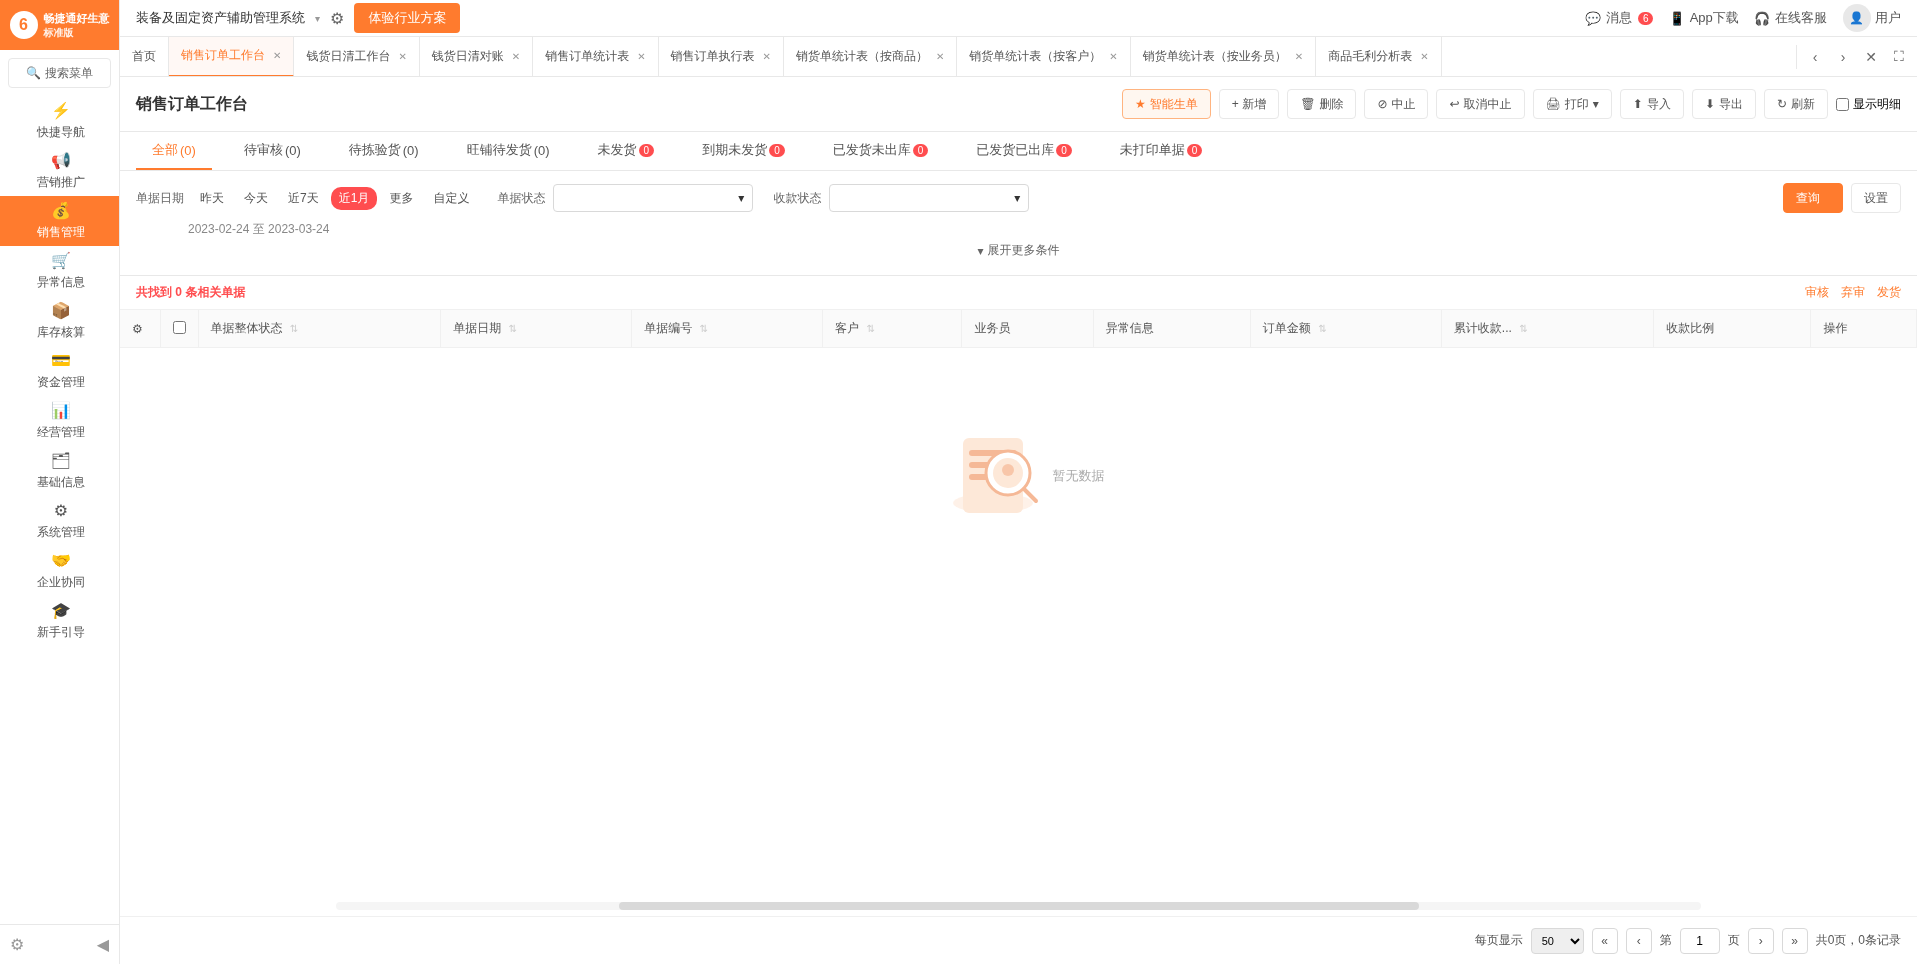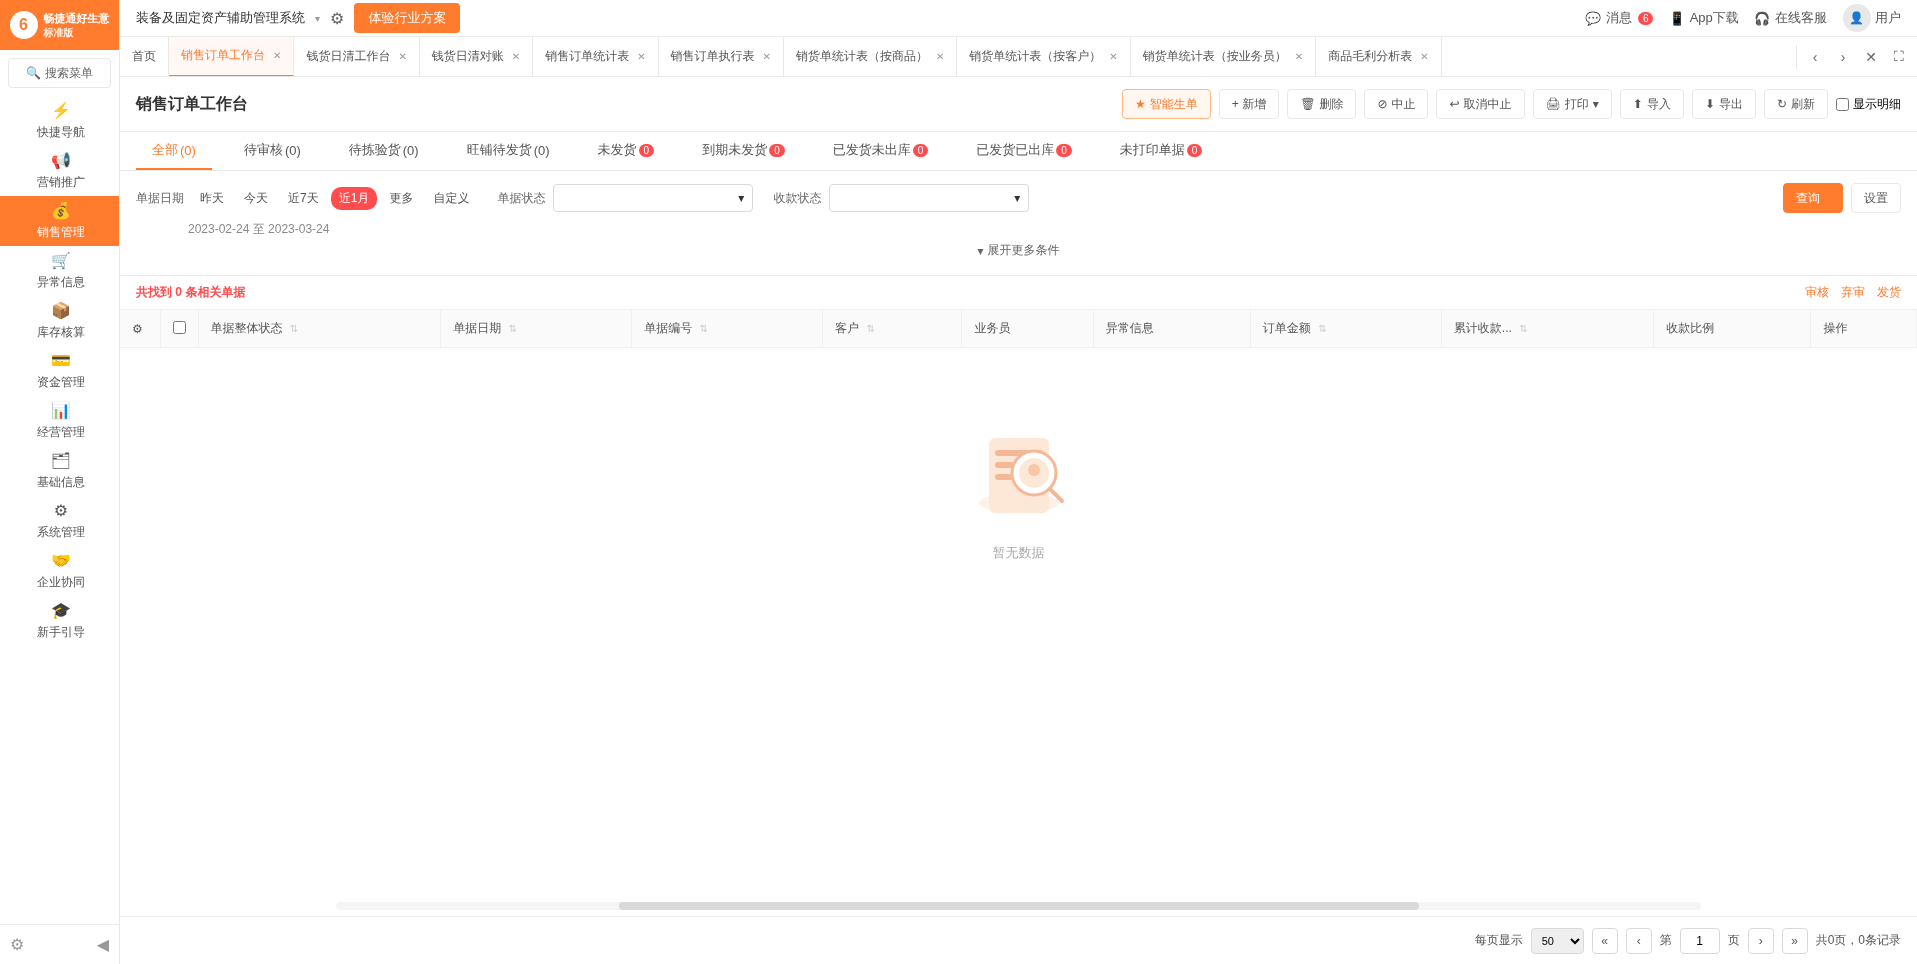--- a/index.html
+++ b/index.html
@@ -80,21 +80,21 @@
     .table-actions-right { display: flex; align-items: center; gap: 12px; }
     .table-action { font-size: 12px; color: #555; cursor: pointer; display: flex; align-items: center; gap: 3px; }
     .table-action.orange { color: #ff7b2e; }
     .table-wrapper { flex: 1; overflow: auto; }
     table { width: 100%; border-collapse: collapse; font-size: 12px; }
     thead tr { background: #fafafa; border-bottom: 1px solid #f0f0f0; }
     thead th { padding: 10px 12px; text-align: left; color: #555; font-weight: 500; border-right: 1px solid #f0f0f0; white-space: nowrap; }
     thead th .sort-icon { color: #ccc; margin-left: 4px; font-size: 10px; }
 
     
-    .empty-state { flex: 1; display: flex; flex-direction: column; align-items: center; justify-content: space-between; padding: 60px; }
+    .empty-state { flex: 1; display: flex; align-items: center; justify-content: center; padding: 60px; }
     .empty-icon { width: 120px; height: 120px; margin-bottom: 16px; }
     .empty-text { color: #aaa; font-size: 13px; }
 
     
     .pagination { height: 48px; background: #fff; border-top: 1px solid #f0f0f0; display: flex; align-items: center; justify-content: flex-end; padding: 0 16px; gap: 8px; font-size: 12px; color: #555; }
     .page-size-select { height: 26px; border: 1px solid #d9d9d9; border-radius: 4px; padding: 0 6px; font-size: 11px; }
     .page-btn { width: 26px; height: 26px; border: 1px solid #d9d9d9; border-radius: 4px; background: #fff; cursor: pointer; display: flex; align-items: center; justify-content: center; font-size: 12px; color: #555; }
     .page-input { width: 40px; height: 26px; border: 1px solid #d9d9d9; border-radius: 4px; text-align: center; font-size: 12px; }
     .scrollbar-track { height: 8px; background: #f5f5f5; margin: 0 200px; border-radius: 4px; position: relative; }
     .scrollbar-thumb { width: 800px; height: 8px; background: #d9d9d9; border-radius: 4px; margin: 0 auto; }

